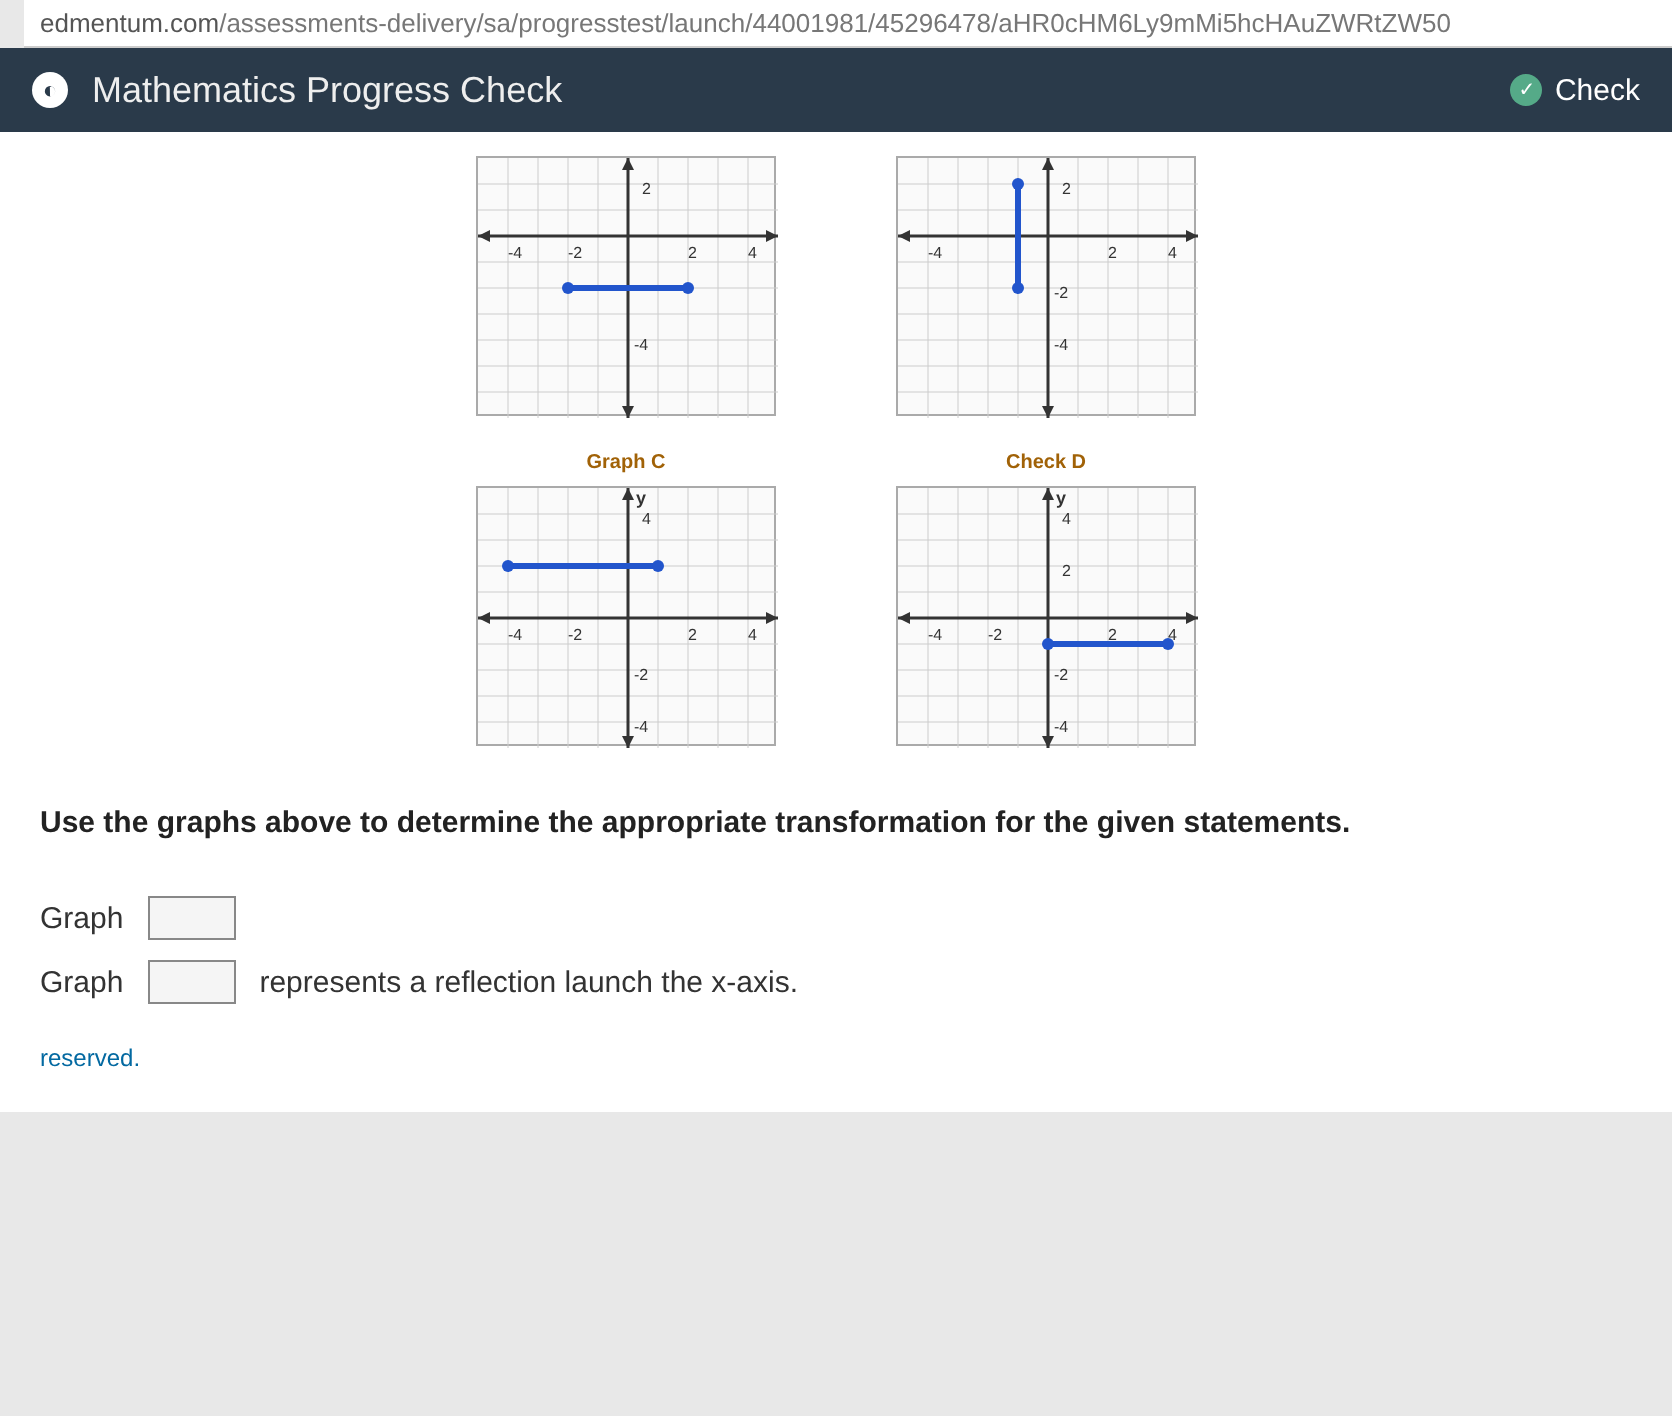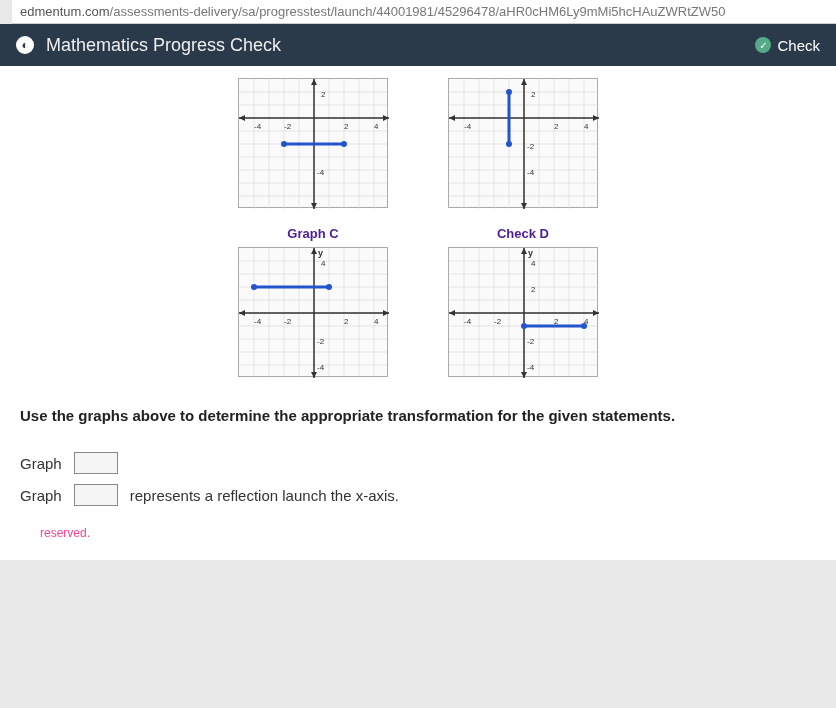--- a/index.html
+++ b/index.html
@@ -54,22 +54,22 @@
     }
     .graphs-row {
       display: flex;
       justify-content: center;
       gap: 60px;
       margin-bottom: 18px;
     }
     .graph-col { text-align: center; }
     .graph-label {
       font-weight: bold;
-      font-size: 13px;
-      color: #4c1d95;
+      font-size: 10px;
+      color: #a16207;
       margin-bottom: 6px;
     }
     .graph-box {
       width: 150px; height: 130px;
       border: 1px solid #aaa;
       background: #fafafa;
       position: relative;
     }
     .instruction {
       font-size: 15px;
@@ -82,21 +82,21 @@
       font-size: 15px; color: #333; margin-bottom: 10px;
     }
     .select-box {
       width: 44px; height: 22px;
       border: 1px solid #888;
       background: #f5f5f5;
       display: inline-block;
       cursor: pointer;
     }
     .footer {
-      font-size: 12px; color: #ec4899; margin-top: 20px; margin-left: 20px;
+      font-size: 12px; color: #0369a1; margin-top: 20px;
     }
     svg { display: block; }
   </style>
 </head>
 <body>
 
 <div class="url-bar">
   <span class="domain">edmentum.com</span><span>/assessments-delivery/sa/progresstest/launch/44001981/45296478/aHR0cHM6Ly9mMi5hcHAuZWRtZW50</span>
 </div>
 

